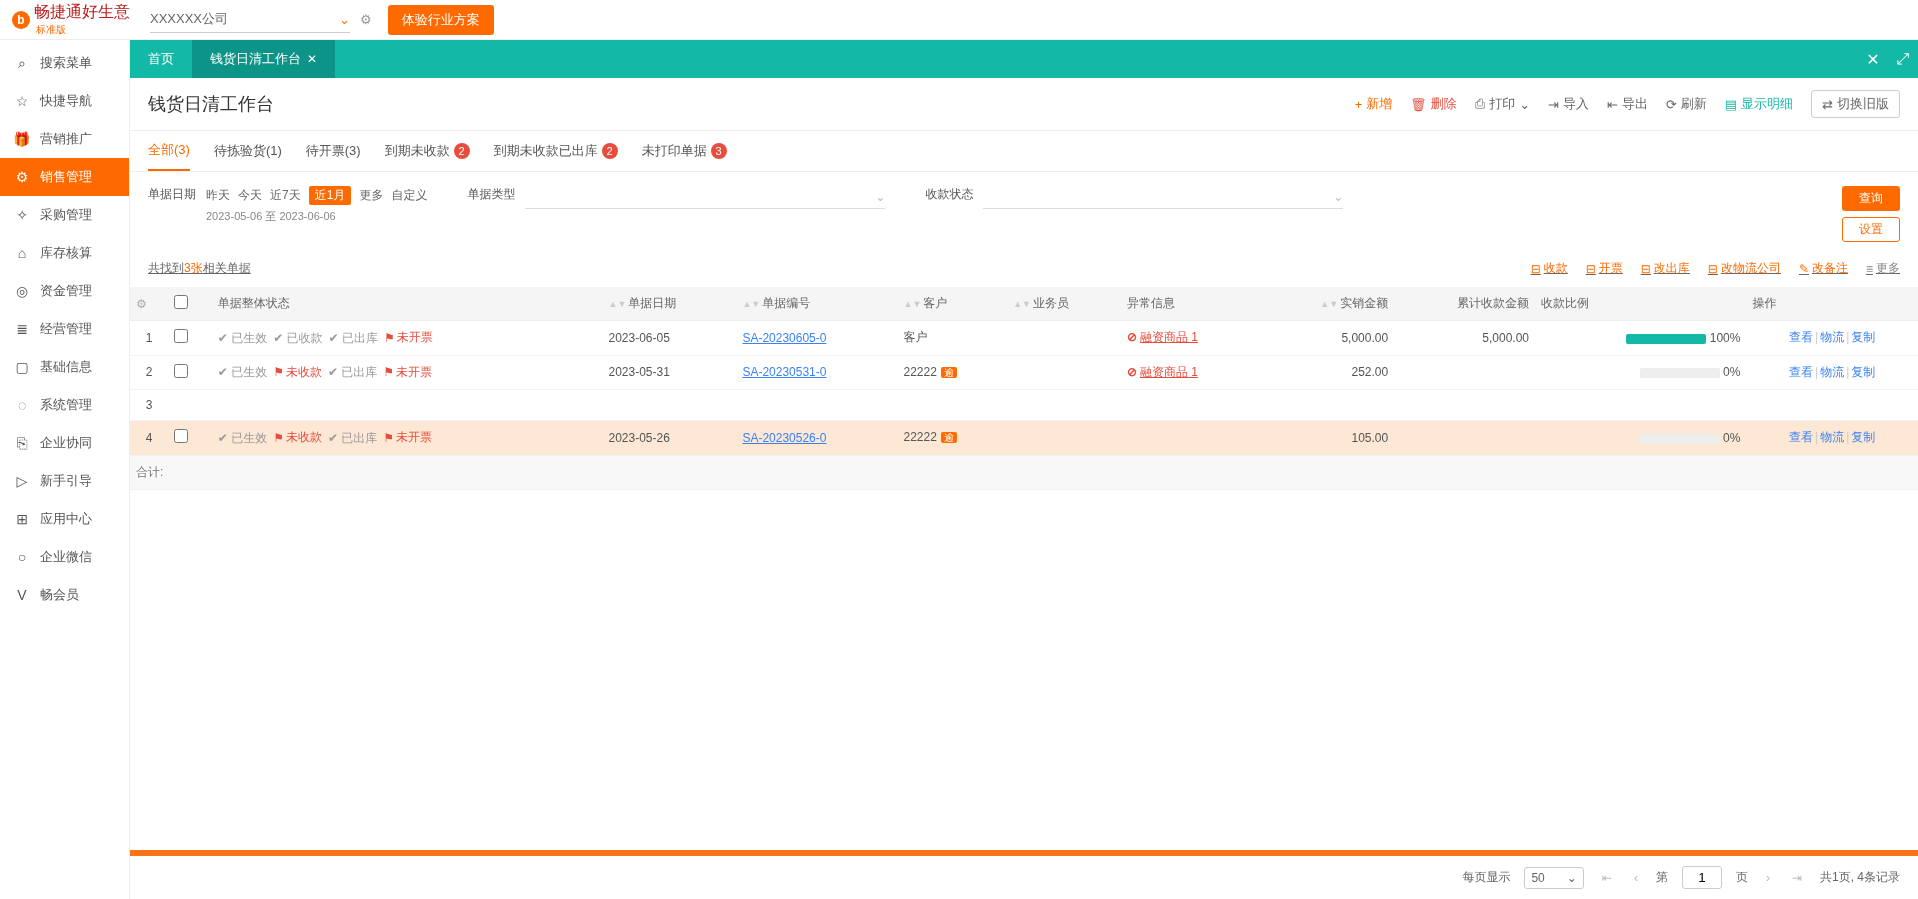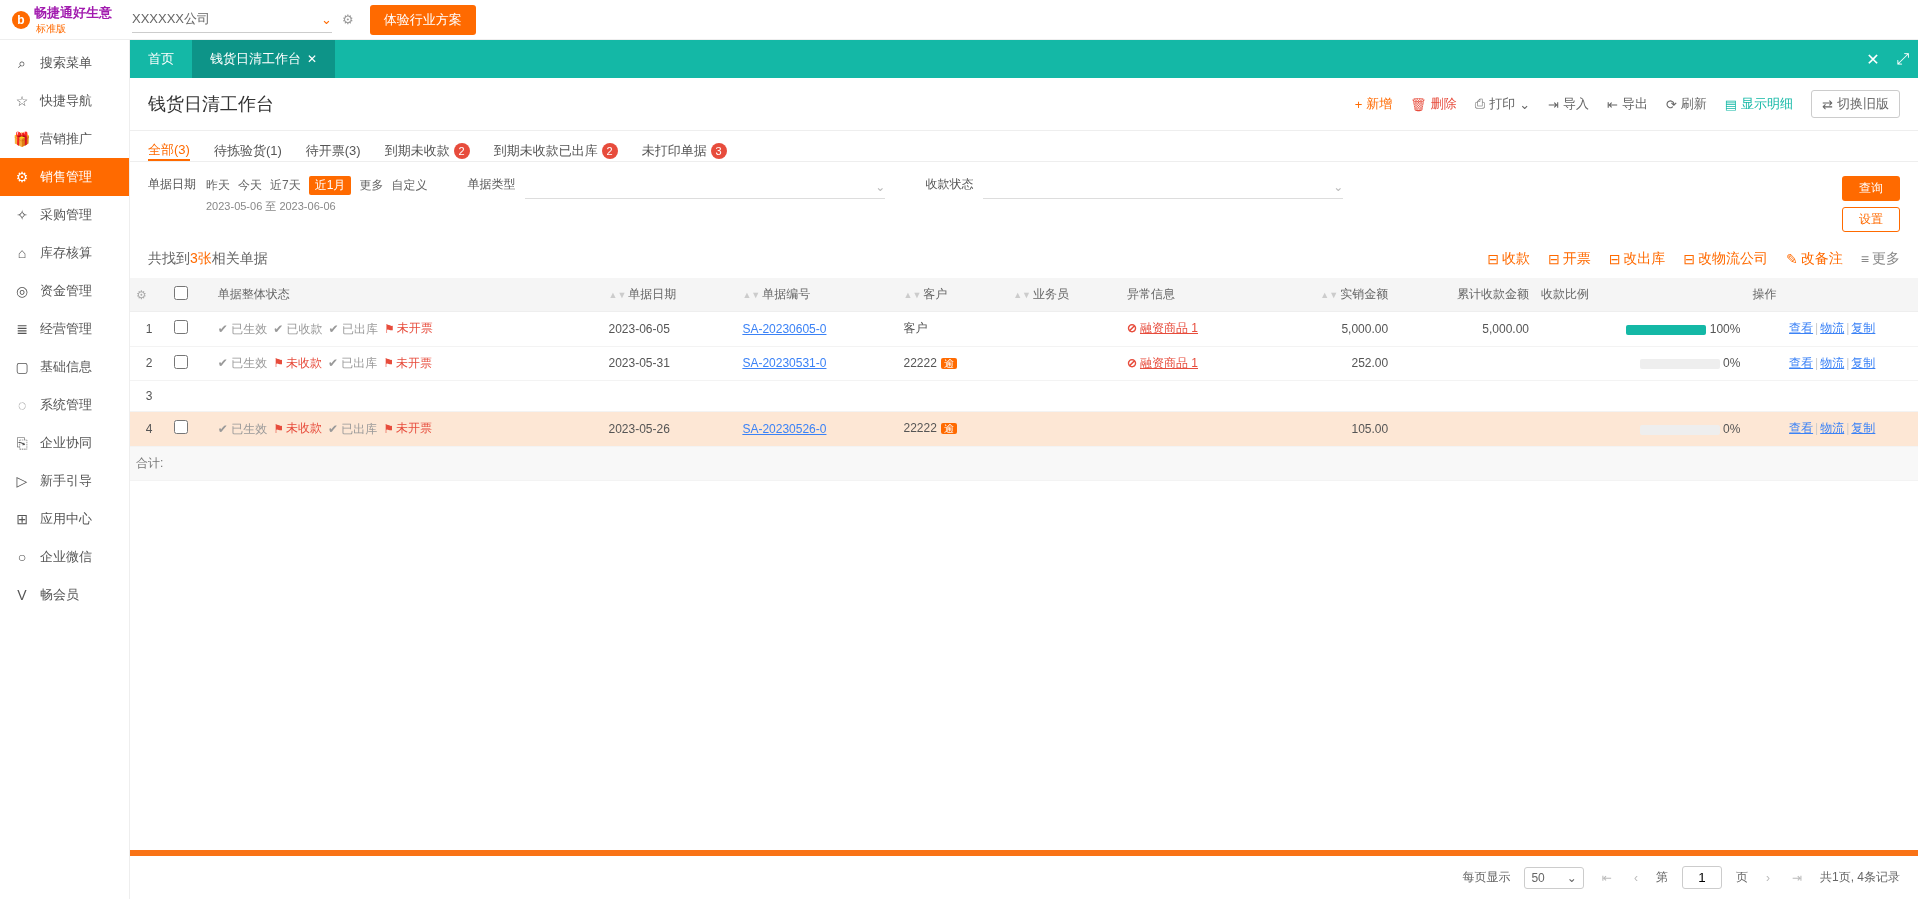--- a/index.html
+++ b/index.html
@@ -1,20 +1,20 @@
 <!DOCTYPE html>
 <html><head>
 <meta charset="utf-8">
 <style>
 * { margin:0; padding:0; box-sizing:border-box; font-family:"Microsoft YaHei","PingFang SC",sans-serif; }
 body { background:#fff; font-size:13px; color:#333; overflow:hidden; }
 .top-bar { height:40px; display:flex; align-items:center; padding:0 12px; border-bottom:1px solid #eee; }
 .logo { display:flex; align-items:center; gap:4px; margin-right:20px; }
 .logo-icon { width:18px; height:18px; background:#ff6a00; border-radius:50%; color:#fff; font-weight:bold; font-size:12px; display:flex; align-items:center; justify-content:center; }
-.logo-text { color:#a21caf; font-size:13px; font-weight:700; }
+.logo-text { color:#b91c1c; font-size:16px; font-weight:400; }
 .logo-sub { color:#ff6a00; font-size:10px; margin-left:2px; }
 .company-sel { display:flex; align-items:center; gap:8px; font-size:13px; color:#666; border-bottom:1px solid #ccc; padding:4px 0; width:200px; justify-content:space-between; }
 .gear { color:#999; margin-left:10px; cursor:pointer; }
 .btn-orange { background:#ff6a00; color:#fff; border:none; padding:6px 14px; border-radius:3px; margin-left:16px; cursor:pointer; font-size:13px; }
 .top-right { margin-left:auto; display:flex; align-items:center; gap:18px; font-size:12px; color:#666; }
 .top-right .item { display:flex; align-items:center; gap:4px; cursor:pointer; position:relative; }
 .badge99 { position:absolute; top:-10px; left:8px; background:#ff6a00; color:#fff; border-radius:8px; padding:0 5px; font-size:10px; }
 .avatar { width:28px; height:28px; background:#ddd; border-radius:3px; display:flex; align-items:center; justify-content:center; color:#aaa; }
 .layout { display:flex; height:calc(100vh - 40px); }
 .sidebar { width:130px; background:#fff; border-right:1px solid #eee; padding-top:4px; overflow-y:auto; }
@@ -30,55 +30,55 @@
 .ts-btn { width:30px; height:38px; display:flex; align-items:center; justify-content:center; color:#fff; cursor:pointer; font-size:16px; }
 .page { background:#fff; margin:0; flex:1; display:flex; flex-direction:column; min-height:0; }
 .page-head { display:flex; align-items:center; padding:12px 18px; border-bottom:1px solid #eee; }
 .page-title { font-size:18px; font-weight:500; color:#333; }
 .toolbar { margin-left:auto; display:flex; align-items:center; gap:18px; font-size:13px; }
 .tl-item { display:flex; align-items:center; gap:4px; cursor:pointer; color:#666; }
 .tl-add { color:#ff6a00; }
 .tl-del { color:#e74c3c; }
 .tl-btn-outline { border:1px solid #ccc; padding:4px 10px; border-radius:3px; display:flex; align-items:center; gap:4px; }
 .filter-tabs { display:flex; gap:24px; padding:10px 18px 0; border-bottom:1px solid #eee; font-size:13px; }
-.ft-item { cursor:pointer; color:#555; display:flex; align-items:center; gap:4px; }
+.ft-item { padding-bottom:10px; cursor:pointer; color:#555; display:flex; align-items:center; gap:4px; }
 .ft-item.active { color:#ff6a00; border-bottom:2px solid #ff6a00; }
 .red-dot { background:#e74c3c; color:#fff; width:16px;height:16px;border-radius:50%; font-size:11px; display:flex; align-items:center; justify-content:center; }
 .filters { display:flex; align-items:flex-start; padding:14px 18px 8px; gap:40px; font-size:12px; color:#555; position:relative; }
 .filter-block { display:flex; align-items:flex-start; gap:10px; }
 .date-opts { display:flex; gap:8px; align-items:center; flex-wrap:wrap; }
 .date-opt { cursor:pointer; color:#666;text-align:center; }
 .date-opt.cur { background:#ff6a00; color:#fff; padding:1px 6px; border-radius:2px; }
 .date-range { font-size:11px; color:#888; margin-top:4px; }
 .sel { border:none; border-bottom:1px solid #ddd; width:360px; padding:4px 0; display:flex; justify-content:flex-end; color:#bbb; cursor:pointer; }
 .query-btns { margin-left:auto; display:flex; flex-direction:column; gap:6px; }
 .btn-query { background:#ff6a00; color:#fff; border:none; padding:4px 16px; border-radius:3px; cursor:pointer; font-size:12px;}
 .btn-set { background:#fff; border:1px solid #ff6a00; color:#ff6a00; padding:3px 16px; border-radius:3px; cursor:pointer; font-size:12px;}
 .expand-bar { text-align:center; font-size:12px; color:#888; padding:4px 0; background:#f8f8f8; cursor:pointer; border-bottom:1px solid #eee; margin:0 310px; border-radius:0 0 6px 6px;}
-.results-bar { display:flex; align-items:center; padding:10px 18px; font-size:14px; color:#666; }
+.results-bar { display:flex; align-items:center; padding:10px 18px; font-size:12px; color:#666;text-decoration:underline; }
 .results-bar .cnt { color:#ff6a00; }
 .row-actions { margin-left:auto; display:flex; gap:18px; }
 .ra-item { color:#ff6a00; cursor:pointer; display:flex; gap:3px; align-items:center;}
 .ra-item.gray { color:#888; }
 .tbl-wrap { flex:1; overflow:auto; }
 table { width:100%; border-collapse:collapse; font-size:12px; }
 th { background:#f5f5f5; text-align:left; padding:8px 6px; color:#666; font-weight:normal; border-bottom:1px solid #eee; white-space:nowrap;}
 td { padding:8px 6px; border-bottom:1px solid #f3f3f3; white-space:nowrap; color:#555;}
 .sort { color:#ccc; font-size:9px; margin-right:2px; }
 tr.hl td { background:#fde7d5; }
 .status-tag { display:inline-flex; align-items:center; gap:2px; color:#999; margin-right:6px;}
 .status-tag.red { color:#e74c3c; }
 .flag { color:#e74c3c; }
 .link { color:#3b82f6; text-decoration:underline; cursor:pointer; }
 .err-link { color:#e74c3c; text-decoration:underline; cursor:pointer; }
 .err-ico { color:#e74c3c; font-weight:bold; margin-right:3px;}
 .overdue { background:#ff6a00; color:#fff; font-size:10px; padding:0 3px; border-radius:2px; margin-left:4px;}
 .prog { width:80px; height:10px; background:#eee; display:inline-block; vertical-align:middle; border-radius:2px; overflow:hidden;}
 .prog > i { display:block; height:100%; background:#14b8a6; }
-.op-link { color:#3b82f6; text-decoration:underline; cursor:pointer; margin:0 2px;}
+.op-link { color:#3b82f6; cursor:pointer; margin:0 2px;}
 .sep { color:#ccc; }
 tfoot td { background:#f8f8f8; font-weight:500; color:#777; }
 .pager { display:flex; align-items:center; justify-content:flex-end; gap:14px; padding:10px 18px; font-size:12px; color:#666; border-top:6px solid #f97316;}
 .pg-sel { border:1px solid #ccc; padding:3px 6px; border-radius:3px; display:flex; gap:22px; align-items:center; cursor:pointer;}
 .pg-btn { color:#bbb; cursor:pointer; padding:0 4px;}
 .pg-in { width:40px; border:1px solid #ccc; text-align:center; padding:3px; border-radius:3px;}
 .chk { width:14px;height:14px; }
 </style>
 </head>
 <body>

